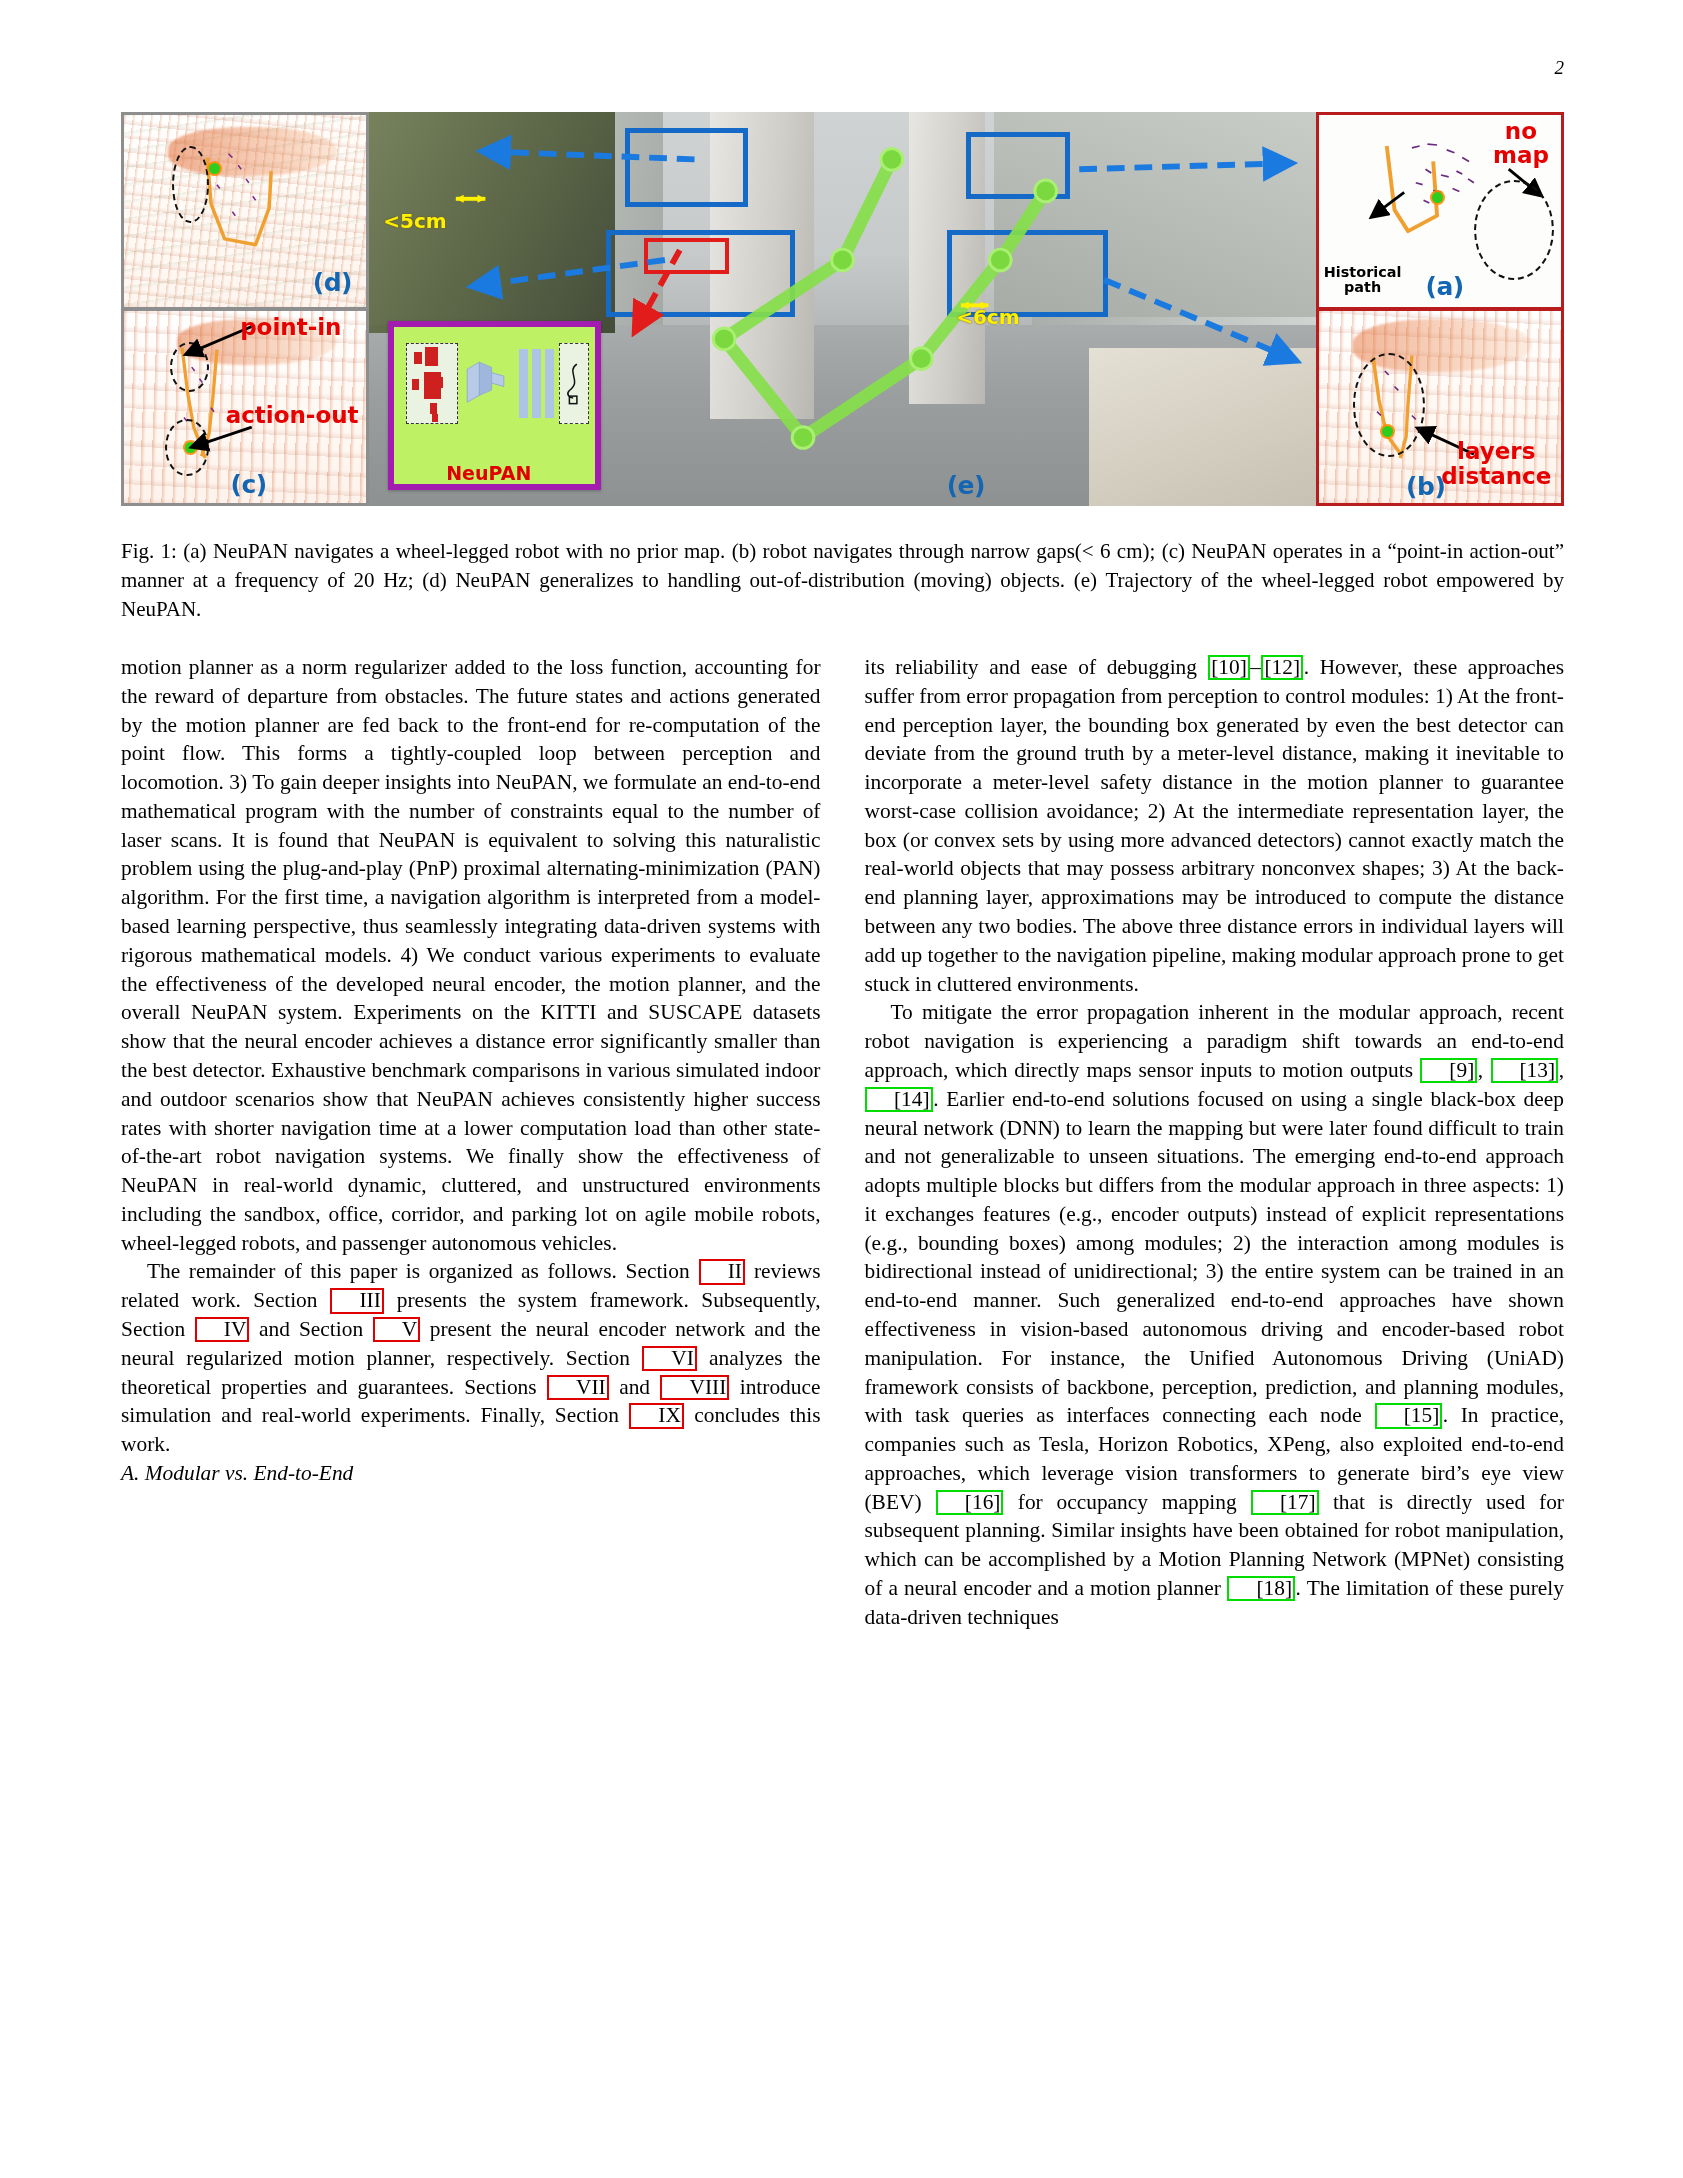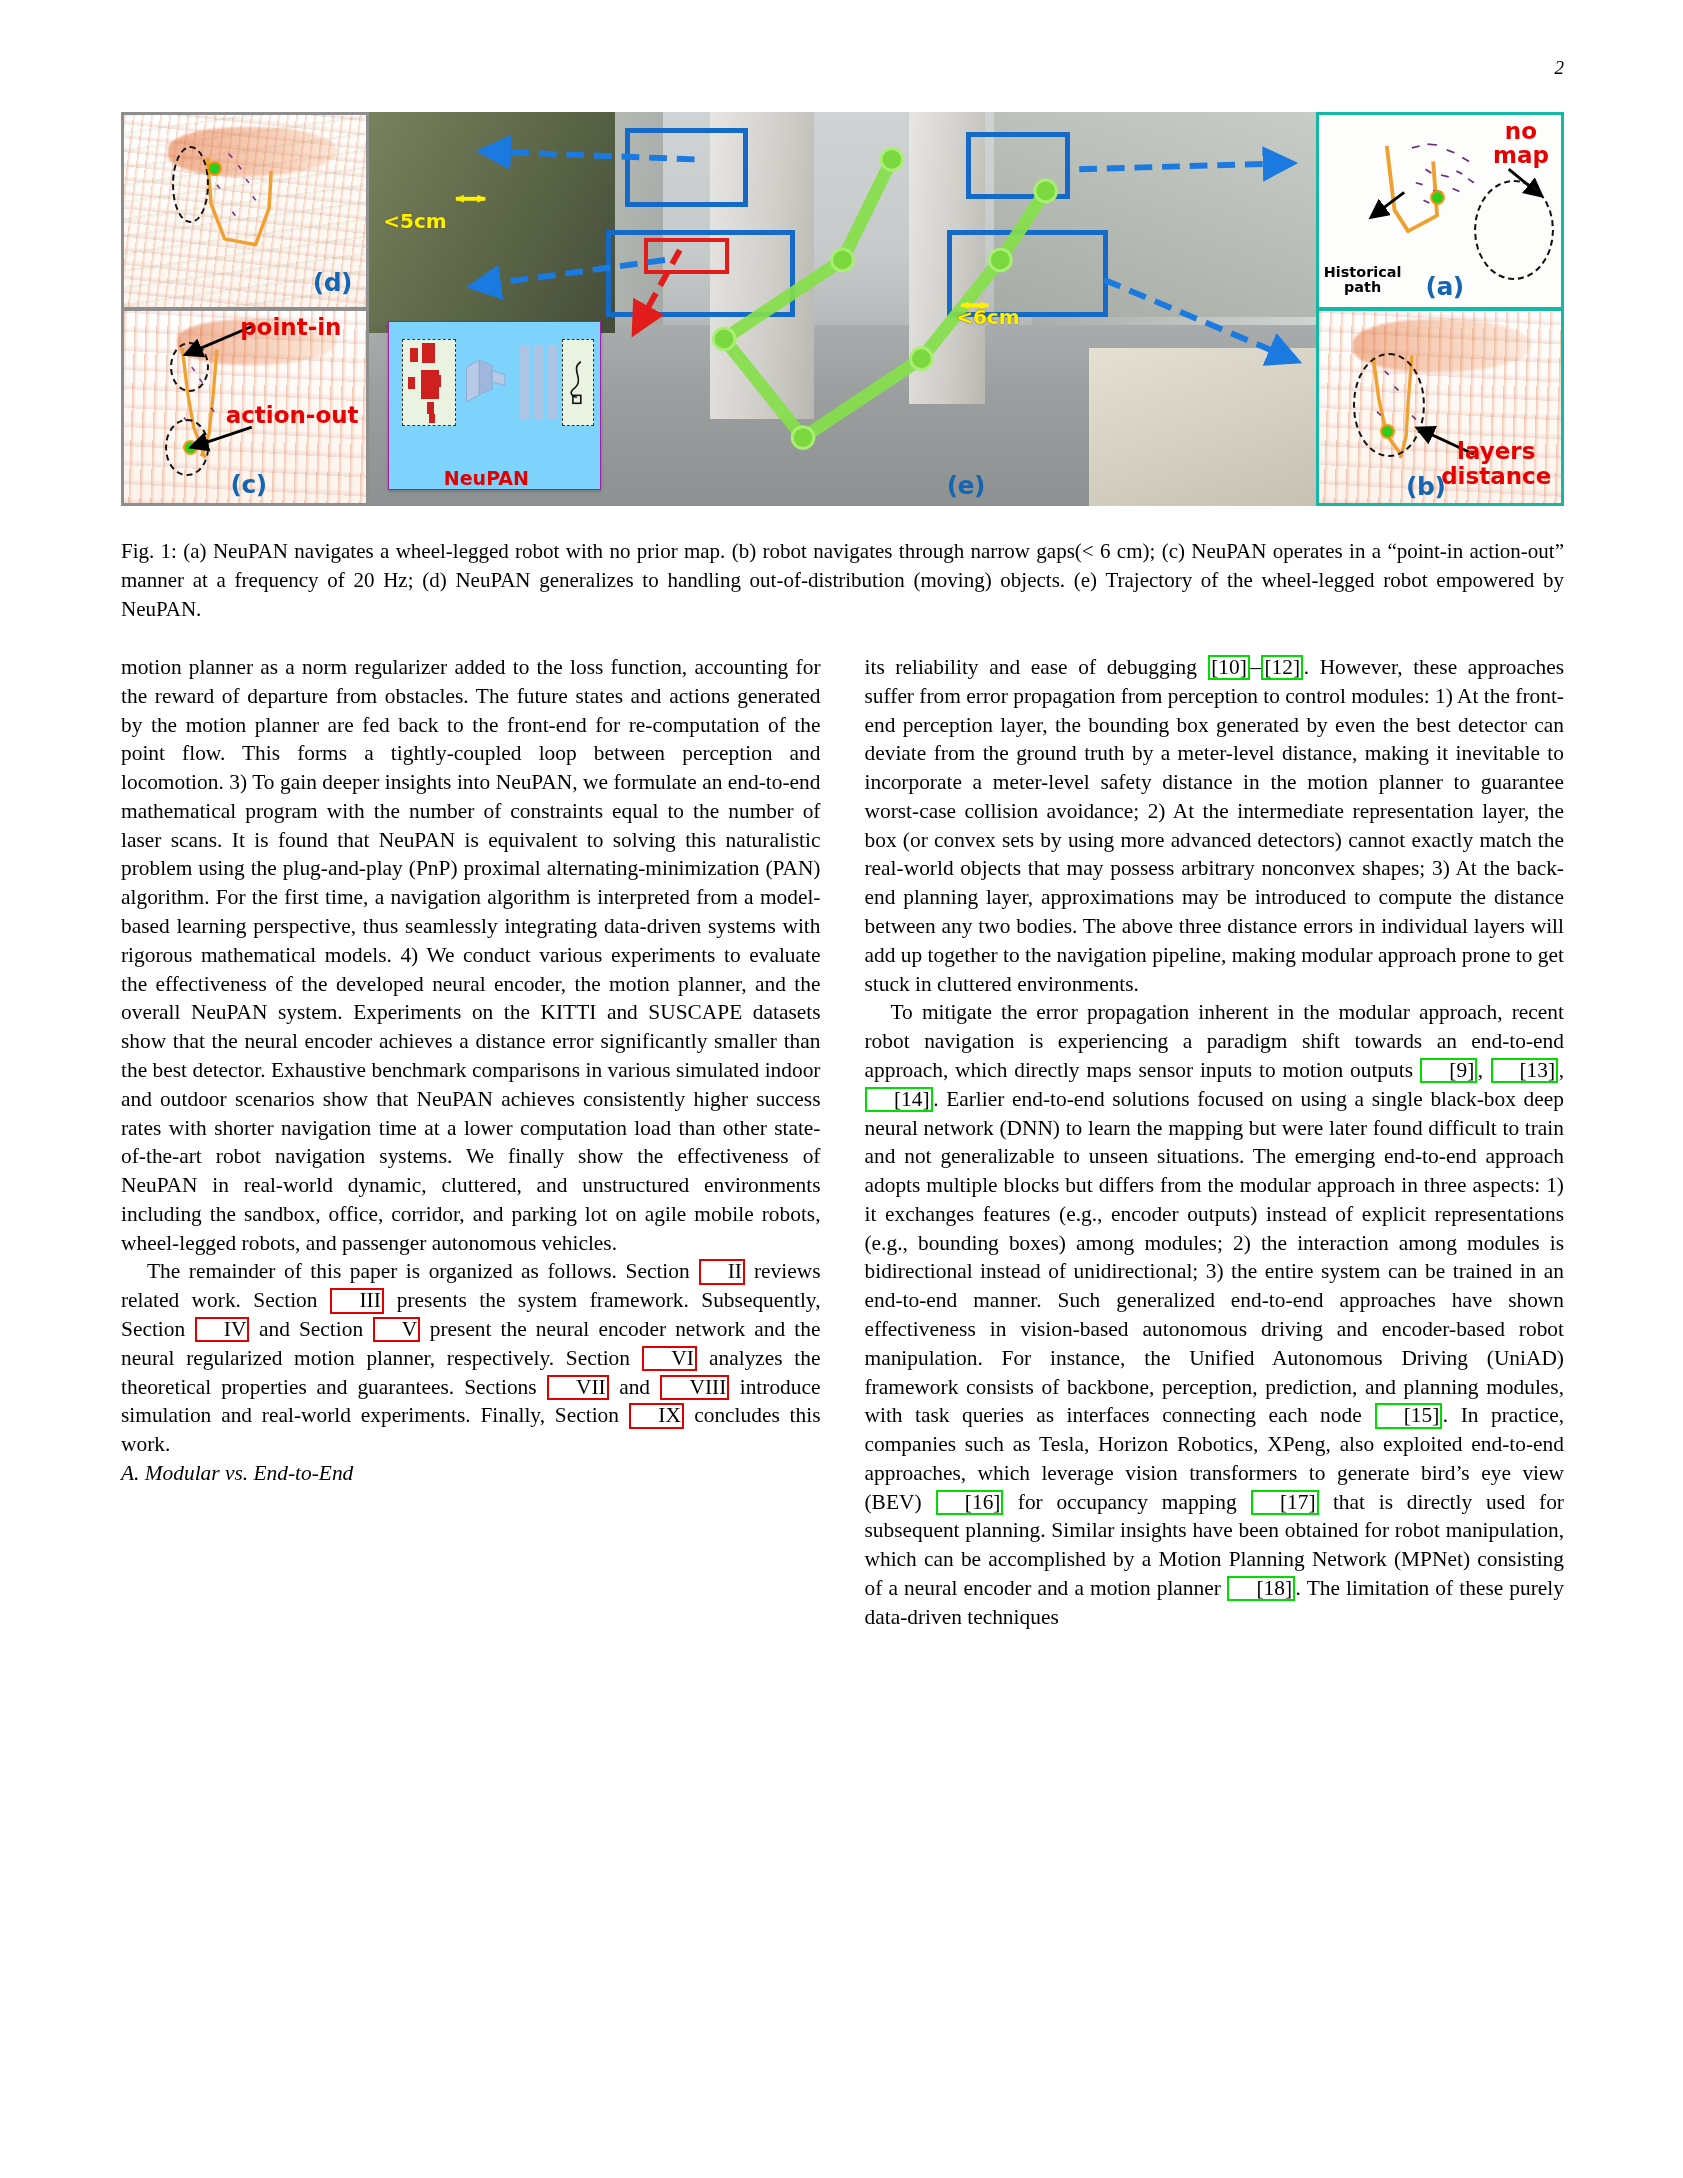--- a/index.html
+++ b/index.html
@@ -51,21 +51,21 @@
     flex: 1;
     position: relative;
     overflow: hidden;
   }
   .fig-col-right {
     width: 248px;
     display: flex;
     flex-direction: column;
     gap: 4px;
     padding: 3px;
-    background: #14b8a6;
+    background: #b91c1c;
   }
   .fig-panel {
     flex: 1;
     position: relative;
     overflow: hidden;
     background: #fdfdfc;
   }
 
   
   .pc-bg {
@@ -182,22 +182,22 @@
   }
   .bbox.red { border-color: #e21b1b; border-width: 4px; }
 
   .traj {
     position: absolute;
     inset: 0;
   }
 
   .neupan-inset {
     position: absolute;
-    background: #7dd3fc;
-    border: 1px solid #a21caf;
+    background: #bef264;
+    border: 6px solid #a21caf;
     box-shadow: 0 1px 3px rgba(0,0,0,.25);
     text-align: right;
   }
   .np-box {
     position: absolute;
     border: 1.5px dashed #333;
     background: #eaf3e2;
   }
   .np-bar {
     position: absolute;

